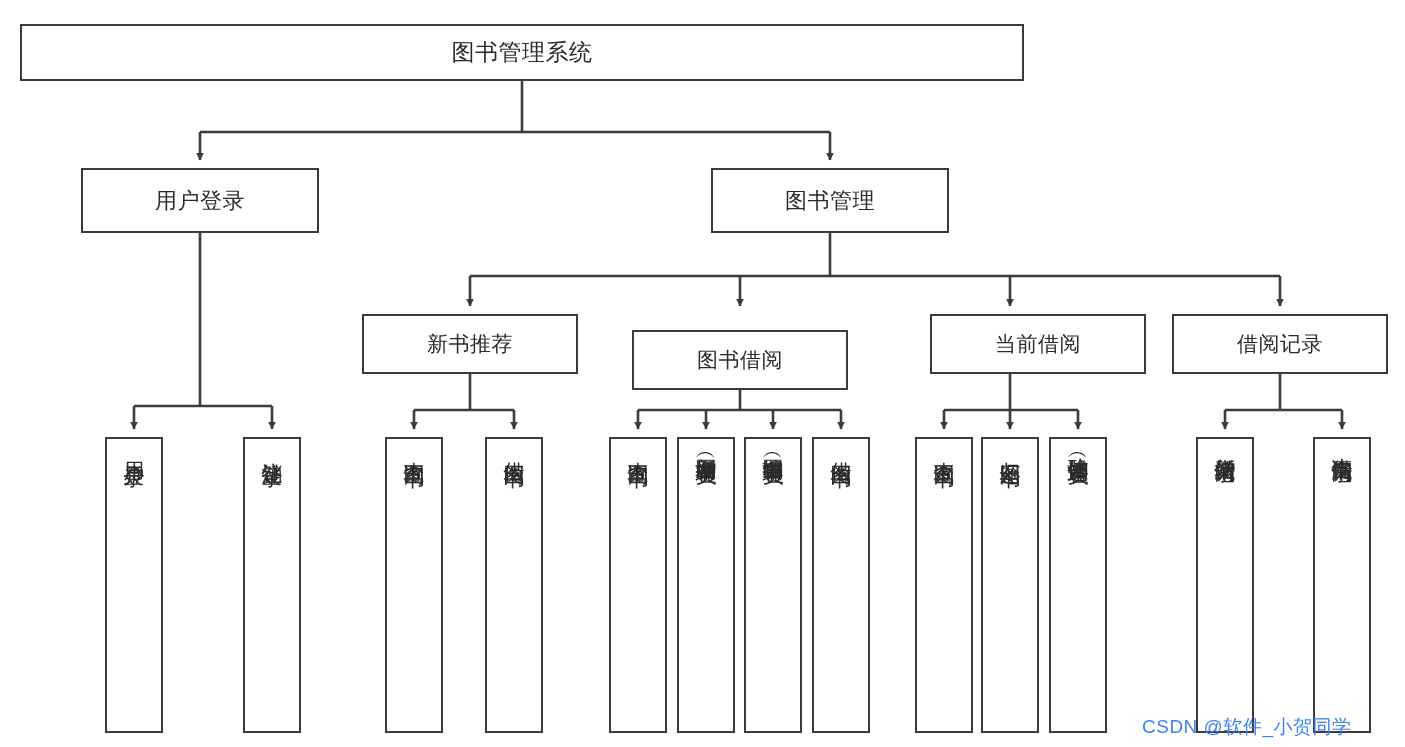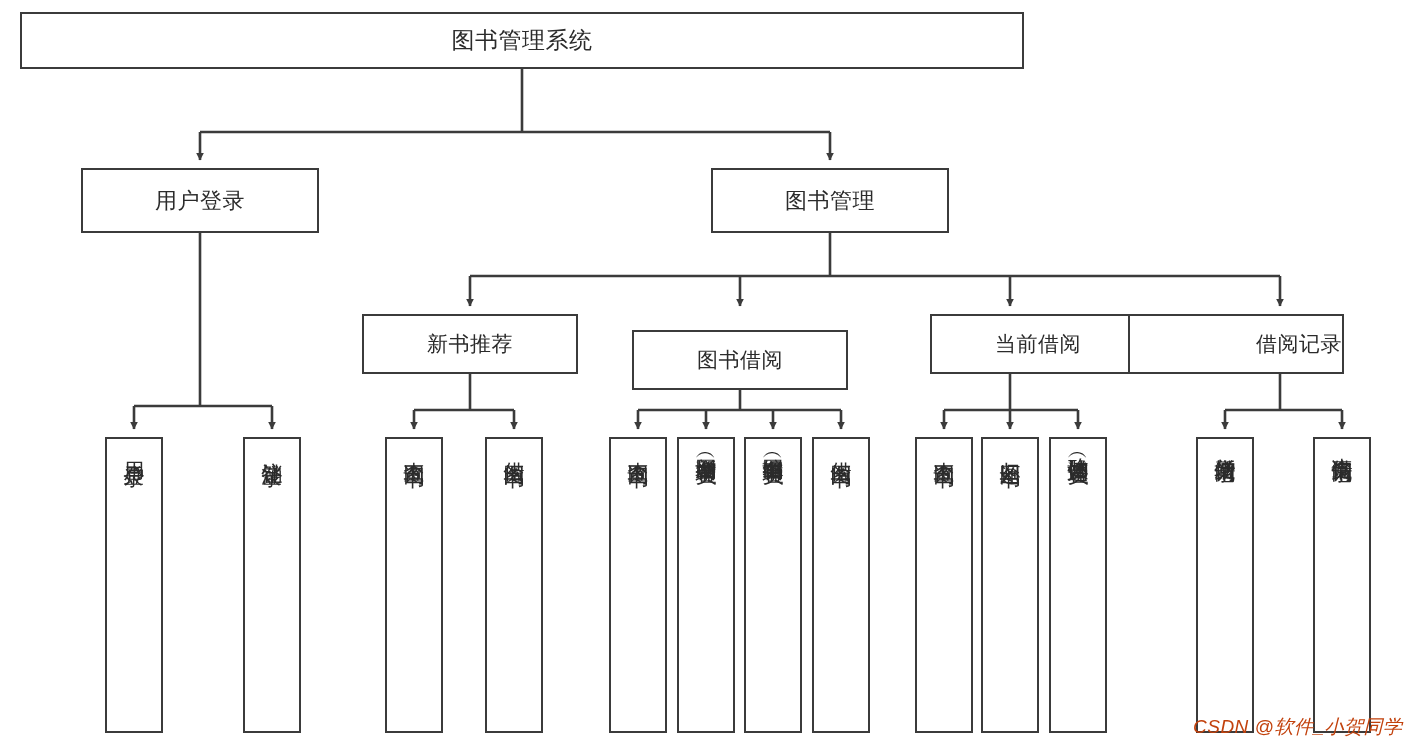--- a/index.html
+++ b/index.html
@@ -39,21 +39,21 @@
   }
   .node .label {
     display: block;
     text-align: center;
     line-height: 1.18;
     letter-spacing: 0.5px;
   }
   
   .node.root {
     left: 20px;
-    top: 12px;
+    top: 24px;
     width: 1004px;
     height: 57px;
   }
   .node.root .label { font-size: 23px; }
   
   .node.lvl1 {
     top: 168px;
     width: 238px;
     height: 65px;
   }
@@ -63,21 +63,21 @@
   
   .node.lvl2 {
     top: 314px;
     width: 216px;
     height: 60px;
   }
   .node.lvl2 .label { font-size: 21px; }
   .node.n-new-book   { left: 362px; }
   .node.n-borrow     { left: 632px; margin-top: 16px; }
   .node.n-current    { left: 902px; margin-left: 28px; }
-  .node.n-record     { left: 1128px; justify-content: flex-end; }
+  .node.n-record     { left: 1172px; }
   
   .node.leaf {
     top: 437px;
     width: 58px;
     height: 296px;
     align-items: flex-start;
     justify-content: center;
     padding-top: 6px;
   }
   .node.leaf .label {
@@ -100,28 +100,27 @@
   .lf-8  { left: 812px; }
   .lf-9  { left: 915px; }
   .lf-10 { left: 981px; }
   .lf-11 { left: 1049px; }
   .lf-12 { left: 1196px; }
   .lf-13 { left: 1313px; }
   
   .node.leaf.tall { padding-top: 2px; }
   #watermark {
     position: absolute;
-    left: 1193px;
+    left: 1142px;
     top: 714px;
     font-size: 19px;
-    color: #c2410c;
+    color: #3b82f6;
     z-index: 5;
     white-space: nowrap;
     letter-spacing: 0.5px;
-    font-style: italic;
   }
 </style>
 </head>
 <body>
 
 <div id="canvas">
 
   <svg id="edges" viewBox="0 0 1405 747" xmlns="http://www.w3.org/2000/svg">
     <defs>
       <marker id="arrow" markerWidth="9" markerHeight="9" refX="7.4" refY="4" orient="auto" markerUnits="userSpaceOnUse">

